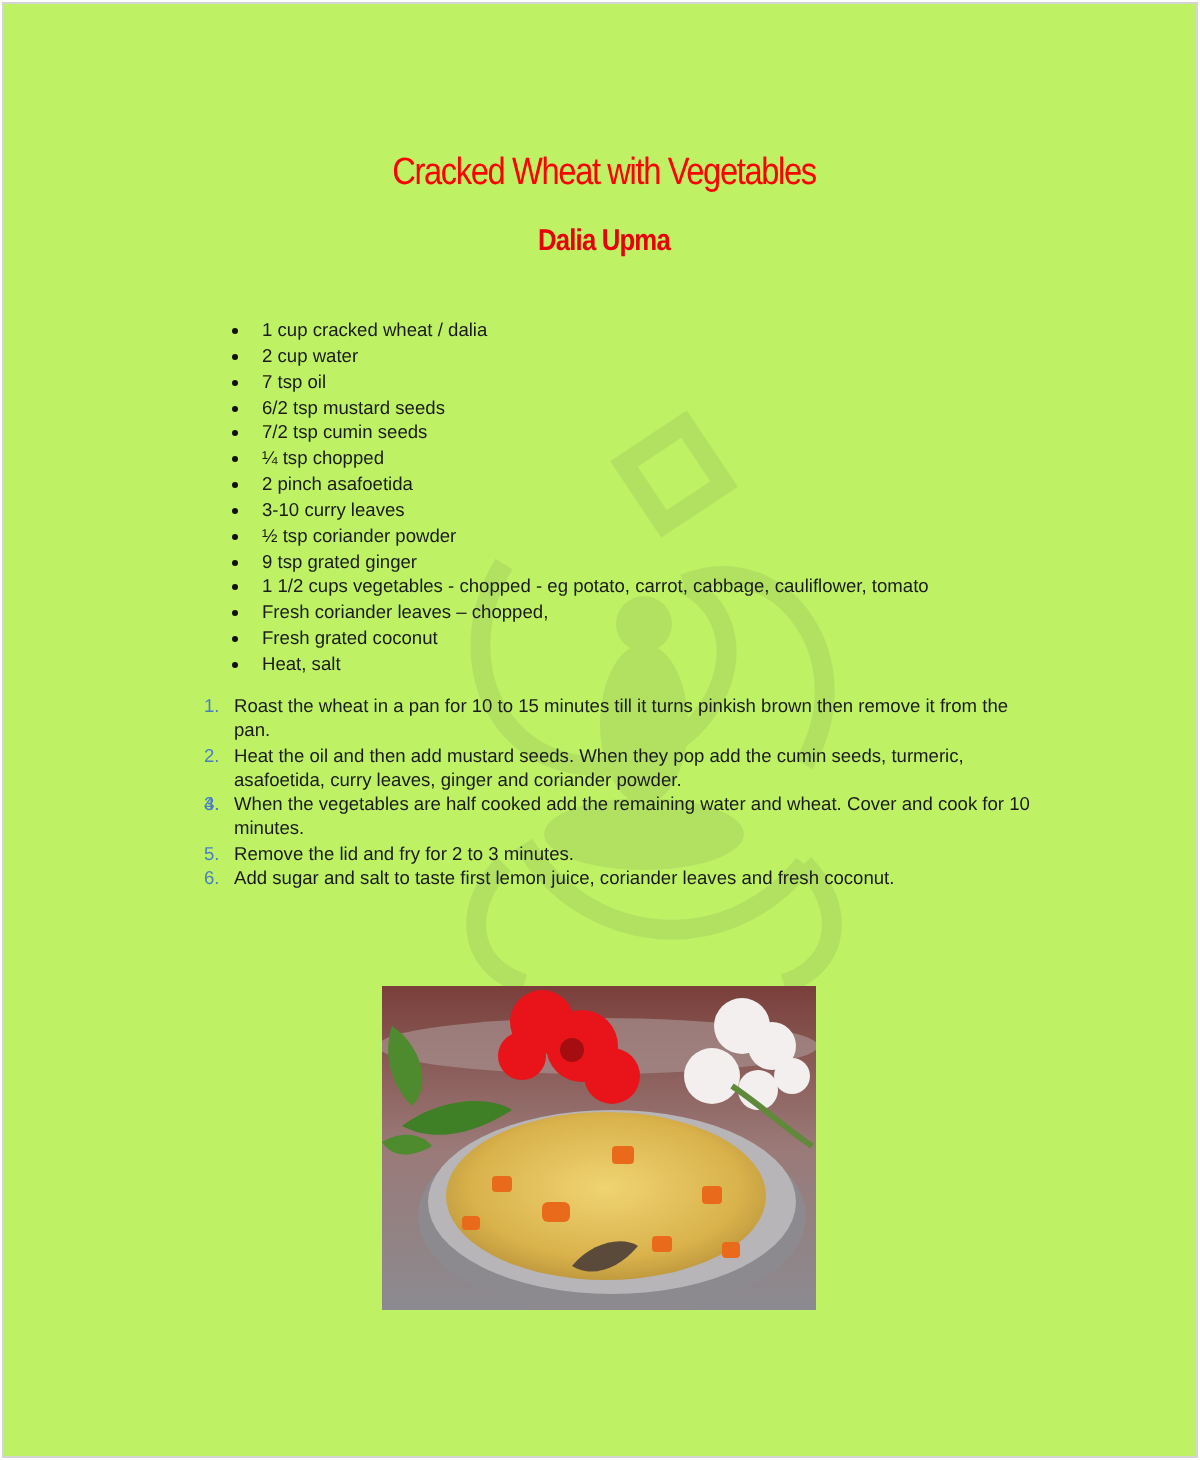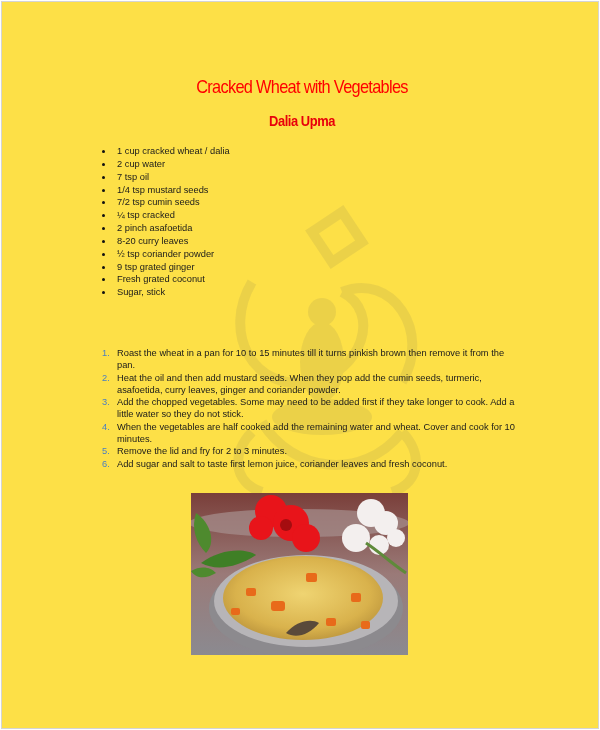--- a/index.html
+++ b/index.html
@@ -3,38 +3,38 @@
   <meta charset="utf-8">
   <style>
     html, body { margin: 0; padding: 0; }
     body {
       width: 600px; height: 730px; background: #ffffff;
       font-family: "Liberation Sans", sans-serif;
       position: relative; overflow: hidden;
     }
     .page {
       position: absolute; left: 1px; top: 1px; width: 596px; height: 726px;
-      border: 1px solid #d4d4d4; background: #fde047;
+      border: 1px solid #d4d4d4; background: #bef264;
     }
     .watermark {
       position: absolute; left: 190px; top: 190px; width: 260px; height: 310px;
       opacity: 0.10; pointer-events: none;
     }
     .title {
       position: absolute; left: 0; width: 600px; top: 74px; text-align: center;
       color: #ff0000; font-size: 19px; letter-spacing: -0.8px; transform: scaleX(0.86);
       font-family: "Liberation Sans Narrow", "Liberation Sans", sans-serif;
     }
     .subtitle {
       position: absolute; left: 0; width: 600px; top: 110px; text-align: center;
       color: #e8000b; font-size: 15px; letter-spacing: -0.5px; transform: scaleX(0.86);
       font-weight: bold;
     }
     ul.ingredients {
-      position: absolute; left: 0; top: 143px; margin: 0; padding: 0; list-style: none;
+      position: absolute; left: 0; top: 143px; margin: 14px; padding: 0; list-style: none;
       font-size: 9.3px; color: #1a1a1a;
     }
     ul.ingredients li { position: relative; height: 12.85px; line-height: 12.85px; padding-left: 115px; white-space: nowrap; }
     ul.ingredients li .bullet {
       position: absolute; left: 100px; top: 5px; width: 3px; height: 3px; background: #111; border-radius: 50%;
     }
     ol.steps {
       position: absolute; left: 0; top: 345px; margin: 0; padding: 0; list-style: none;
       font-size: 9.3px; color: #1a1a1a; width: 520px;
     }
@@ -66,35 +66,37 @@
     </g>
   </svg>
 
   <div class="title">Cracked Wheat with Vegetables</div>
   <div class="subtitle">Dalia Upma</div>
 
   <ul class="ingredients">
     <li><span class="bullet"></span><span>1 cup cracked wheat / dalia</span></li>
     <li><span class="bullet"></span><span>2 cup water</span></li>
     <li><span class="bullet"></span><span>7 tsp oil</span></li>
-    <li><span class="bullet"></span><span>1/4 tsp mustard seeds</span></li>
+    <li><span class="bullet"></span><span>6/2 tsp mustard seeds</span></li>
     <li><span class="bullet"></span><span>7/2 tsp cumin seeds</span></li>
-    <li><span class="bullet"></span><span>¼ tsp cracked</span></li>
+    <li><span class="bullet"></span><span>¼ tsp chopped</span></li>
     <li><span class="bullet"></span><span>2 pinch asafoetida</span></li>
-    <li><span class="bullet"></span><span>8-20 curry leaves</span></li>
+    <li><span class="bullet"></span><span>3-10 curry leaves</span></li>
     <li><span class="bullet"></span><span>½  tsp coriander powder</span></li>
     <li><span class="bullet"></span><span>9 tsp grated ginger</span></li>
+    <li><span class="bullet"></span><span>1 1/2 cups vegetables - chopped - eg potato, carrot, cabbage, cauliflower, tomato</span></li>
+    <li><span class="bullet"></span><span>Fresh coriander leaves – chopped,</span></li>
     <li><span class="bullet"></span><span>Fresh grated coconut</span></li>
-    <li><span class="bullet"></span><span>Sugar, stick</span></li>
+    <li><span class="bullet"></span><span>Heat, salt</span></li>
   </ul>
 
   <ol class="steps">
     <li><span class="num">1.</span><span>Roast the wheat in a pan for 10 to 15 minutes till it turns pinkish brown then remove it from the pan.</span></li>
     <li><span class="num">2.</span><span>Heat the oil and then add mustard seeds. When they pop add the cumin seeds, turmeric, asafoetida, curry leaves, ginger and coriander powder.</span></li>
-    <li><span class="num">3.</span><span>Add the chopped vegetables. Some may need to be added first if they take longer to cook.  Add a little water so they do not stick.</span></li>
+    <li><span class="num">3.</span></li>
     <li><span class="num">4.</span><span>When the vegetables are half cooked add the remaining water and wheat. Cover and cook for 10 minutes.</span></li>
     <li><span class="num">5.</span><span>Remove the lid and fry for 2 to 3 minutes.</span></li>
     <li><span class="num">6.</span><span>Add sugar and salt to taste first lemon juice, coriander leaves and fresh coconut.</span></li>
   </ol>
 
   <div class="photo" title="Bowl of dalia upma with carrots and curry leaves, red and white flowers in background">
     <svg width="217" height="162" viewBox="0 0 217 162">
       <defs>
         <linearGradient id="bg" x1="0" y1="0" x2="0" y2="1">
           <stop offset="0" stop-color="#7a3f3a"></stop>

